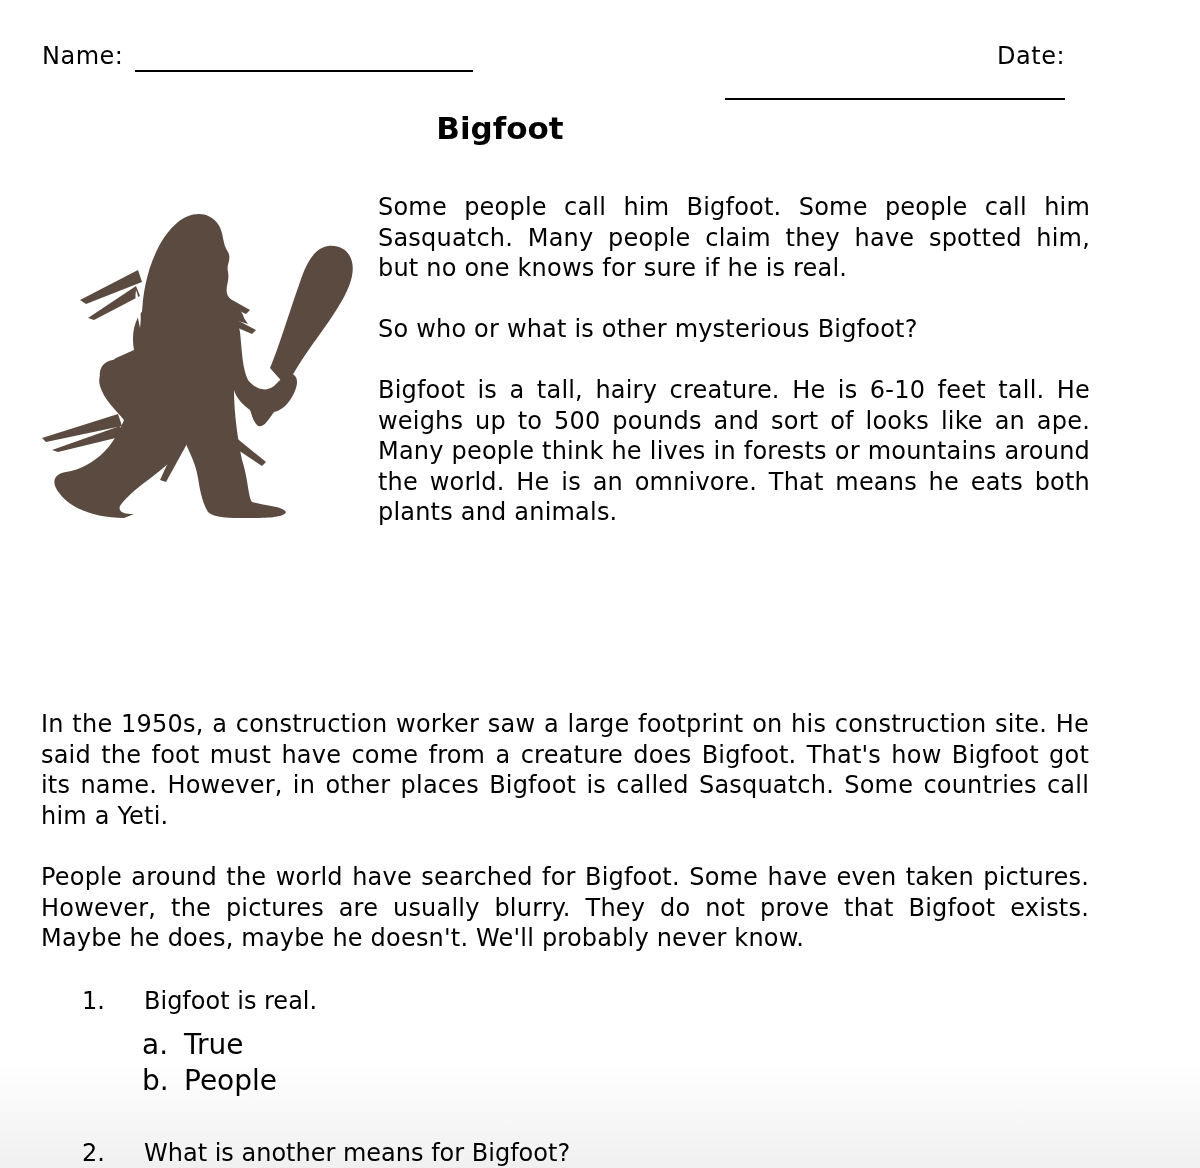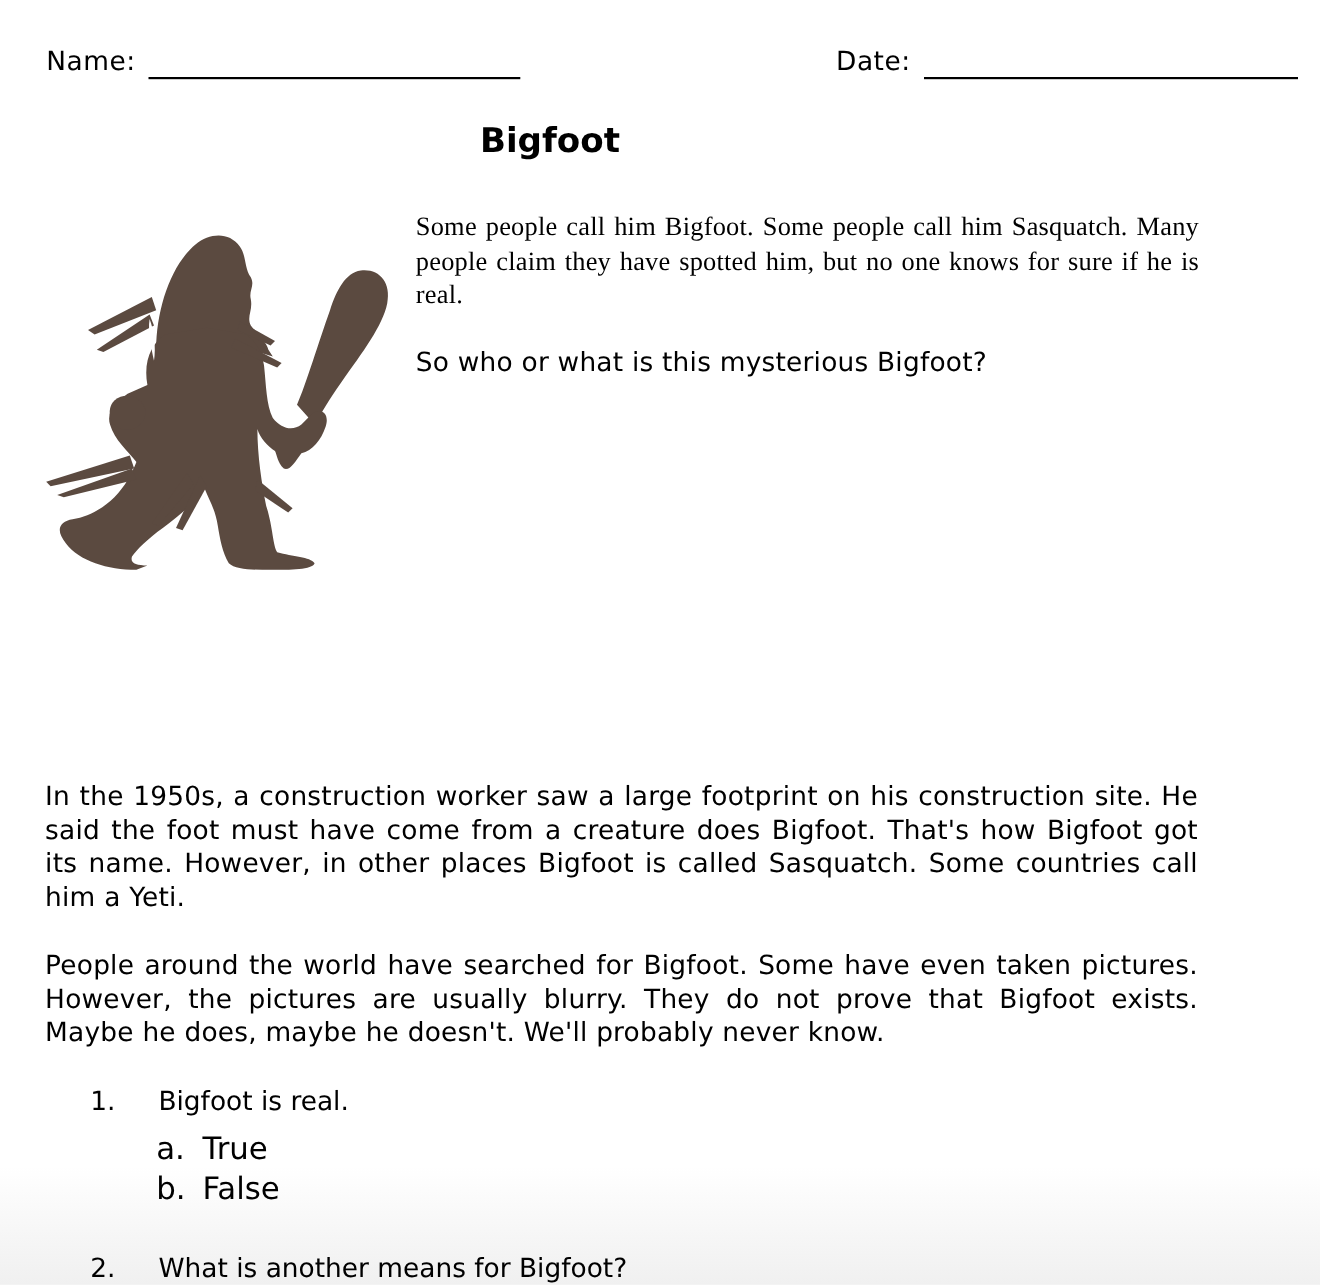--- a/index.html
+++ b/index.html
@@ -34,21 +34,21 @@
     }
     .header-field .label { letter-spacing: 0.5px; }
     .header-field .line {
       display: inline-block;
       border-bottom: 2px solid #000;
       height: 26px;
       margin-left: 12px;
     }
     #name-field { left: 42px; }
     #name-field .line { width: 338px; }
-    #date-field { left: 760px; }
+    #date-field { left: 713px; flex-direction: column; }
     #date-field .line { width: 340px; }
 
     .title {
       position: absolute;
       top: 108px;
       left: 0;
       width: 1000px;
       text-align: center;
       font-weight: bold;
       font-size: 31px;
@@ -65,21 +65,21 @@
 
     .para {
       position: absolute;
       font-size: 24px;
       line-height: 30.5px;
       text-align: justify;
       margin: 0;
       letter-spacing: 0.2px;
     }
     .para.last-left { text-align-last: left; }
-    #p1 { left: 378px; top: 192px; width: 712px; font-family: Liberation Serif, serif; }
+    #p1 { left: 378px; top: 192px; width: 712px; }
     #p2 { left: 378px; top: 314px; width: 712px; }
     #p3 { left: 378px; top: 375px; width: 712px; }
     #p4 { left: 41px; top: 557px; width: 1048px; }
     #p5 { left: 41px; top: 709px; width: 1048px; }
     #p6 { left: 41px; top: 862px; width: 1048px; }
 
     .question {
       position: absolute;
       font-size: 24px;
       line-height: 30px;
@@ -136,35 +136,36 @@
         <path d="M132 230 L100 276 L106 278 L138 240 Z"></path>
         <path d="M144 232 L122 280 L128 282 L150 242 Z"></path>
         <path d="M196 236 L228 262 L224 266 L194 246 Z"></path>
       </g>
 
       <path d="M96 90 C100 100 102 116 100 128 C98 118 94 102 96 90 Z" fill="#ffffff" transform="translate(2,0)"></path>
     </svg>
   </div>
 
   <p class="para" id="p1">Some people call him Bigfoot. Some people call him Sasquatch. Many people claim they have spotted him, but no one knows for sure if he is real.</p>
-  <p class="para" id="p2">So who or what is this mysterious Bigfoot?</p>
+  <p class="para" id="p2">So who or what is other mysterious Bigfoot?</p>
+  <p class="para last-left" id="p3">Bigfoot is a tall, hairy creature. He is 6-10 feet tall. He weighs up to 500 pounds and sort of looks like an ape. Many people think he lives in forests or mountains around the world. He is an omnivore. That means he eats both plants and animals.</p>
   <p class="para last-left" id="p5">In the 1950s, a construction worker saw a large footprint on his construction site. He said the foot must have come from a creature does Bigfoot. That's how Bigfoot got its name. However, in other places Bigfoot is called Sasquatch. Some countries call him a Yeti.</p>
   <p class="para last-left" id="p6">People around the world have searched for Bigfoot. Some have even taken pictures. However, the pictures are usually blurry. They do not prove that Bigfoot exists. Maybe he does, maybe he doesn't. We'll probably never know.</p>
 
   <div class="question" style="top:986px; left:0; width:1200px; height:30px;">
     <span class="q-num">1.</span>
     <span class="q-text">Bigfoot is real.</span>
   </div>
 
   <div class="choice" style="top:1030px;">
     <span class="letter">a.</span><span>True</span>
   </div>
 
   <div class="choice" style="top:1066px;">
-    <span class="letter">b.</span><span>False</span>
+    <span class="letter">b.</span><span>People</span>
   </div>
 
   <div class="question" style="top:1138px; left:0; width:1200px; height:30px;">
     <span class="q-num">2.</span>
     <span class="q-text">What is another means for Bigfoot?</span>
   </div>
 
 </div>
 
 </body></html>

